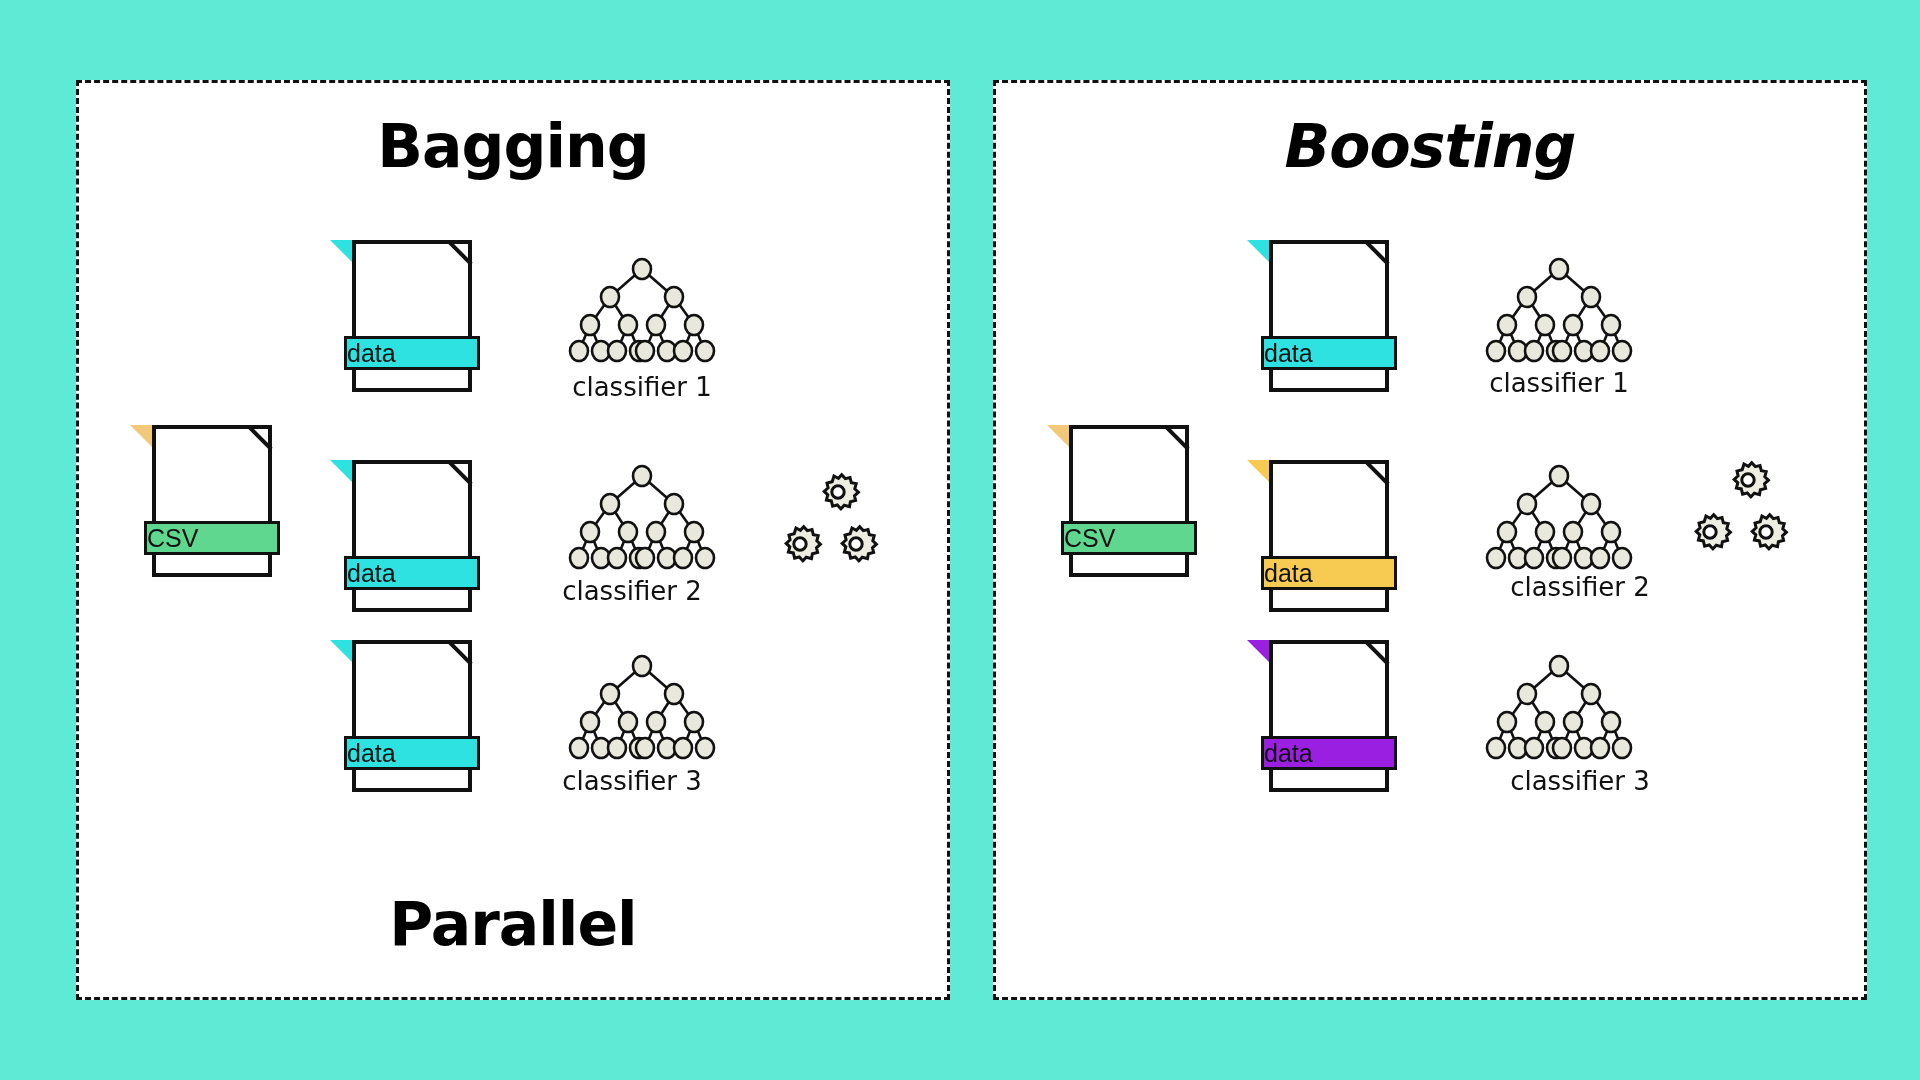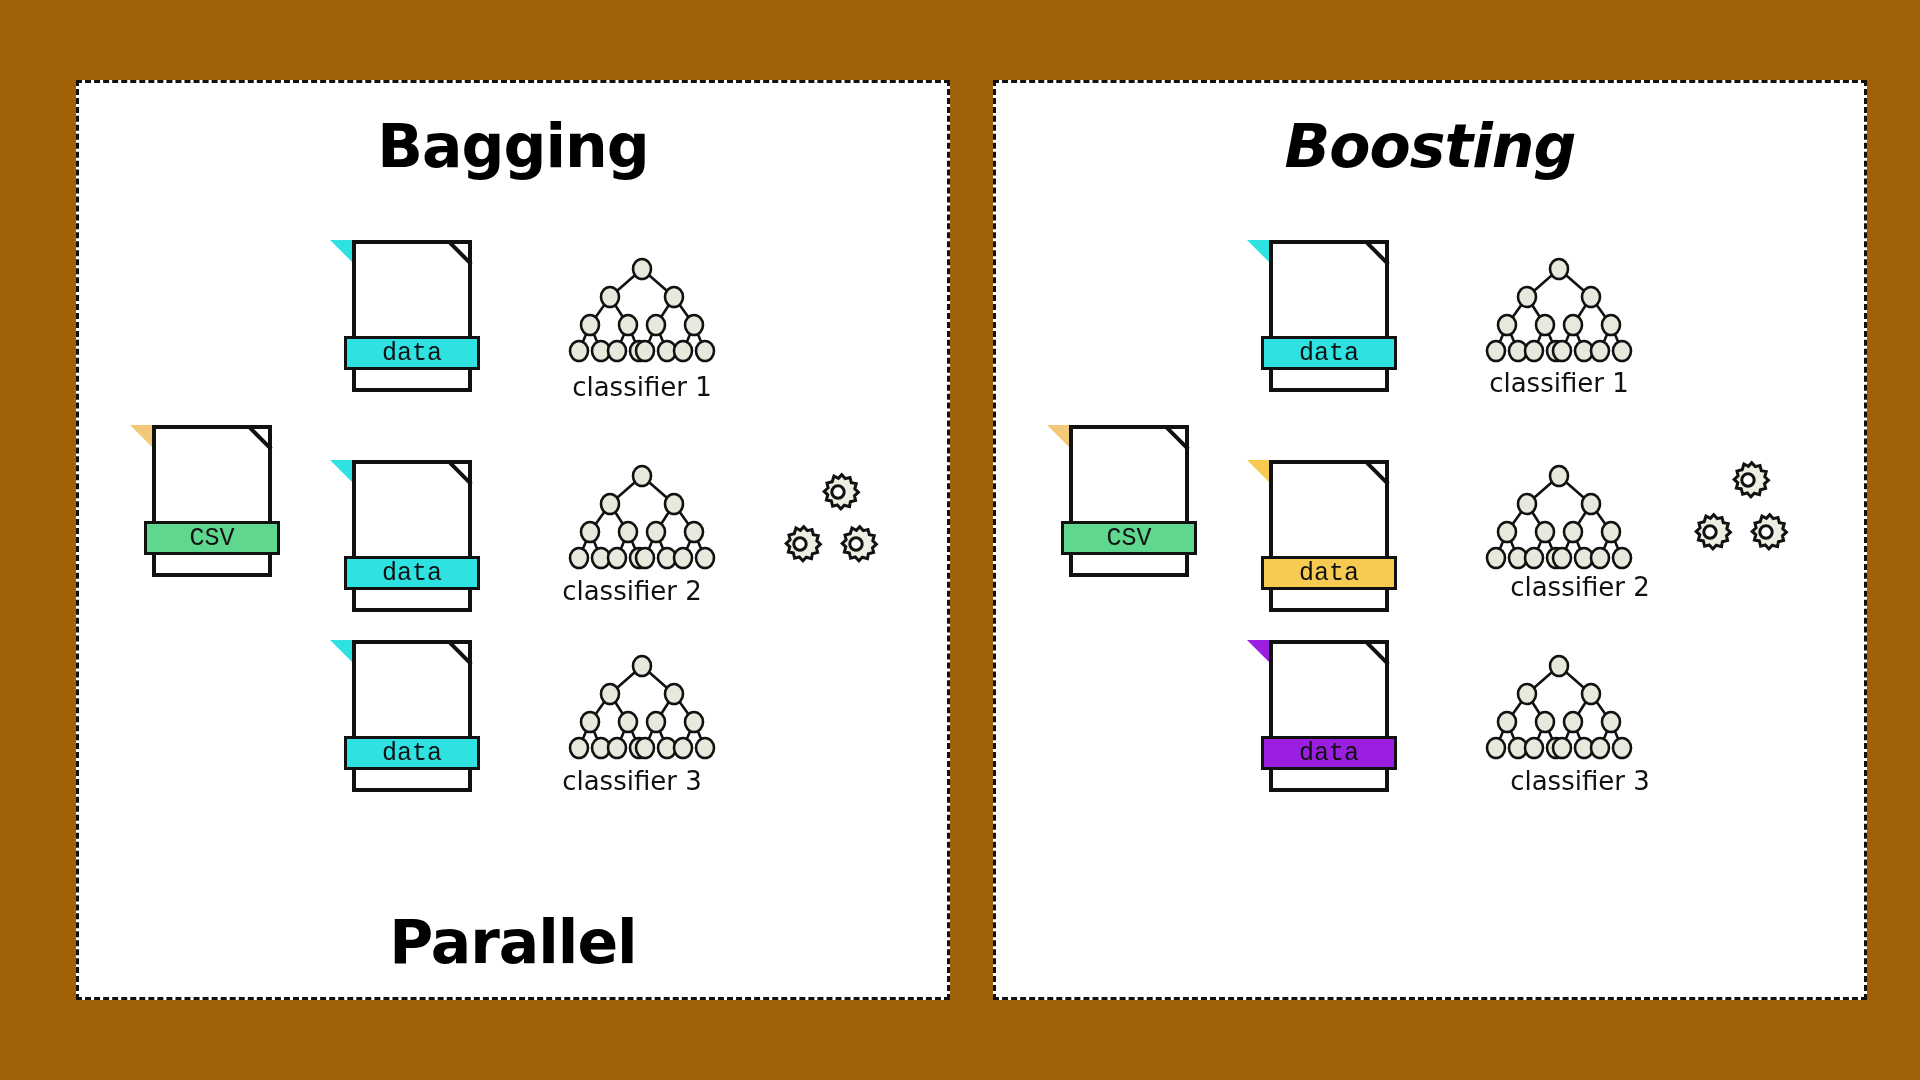--- a/index.html
+++ b/index.html
@@ -1,17 +1,17 @@
 <!DOCTYPE html>
 <html><head>
 <meta charset="utf-8">
 <style>
   html,body{margin:0;padding:0;background:#ffffff;}
   body{width:1920px;height:1080px;font-family:"Liberation Sans",sans-serif;overflow:hidden;}
-  #stage{position:relative;width:1920px;height:1080px;background:#a16207;}
+  #stage{position:relative;width:1920px;height:1080px;background:#5eead4;}
 
   .panel{
     position:absolute;
     border:3px dashed #111;
     background:#fff;
     box-sizing:border-box;
   }
   #panel-bagging{left:76px;top:80px;width:874px;height:920px;}
   #panel-boosting{left:993px;top:80px;width:874px;height:920px;font-style:italic;}
 
@@ -20,21 +20,21 @@
     left:0;right:0;
     text-align:center;
     font-family:"DejaVu Sans",sans-serif;
     font-weight:bold;
     font-size:60px;
     letter-spacing:-1px;
     color:#000;
     white-space:nowrap;
   }
   .title-top{top:28px;}
-  .title-bottom{bottom:20px;}
+  .title-bottom{bottom:38px;}
 
   
   .doc{position:absolute;width:0;height:0;}
   .doc .sheet{
     position:absolute;left:0;top:0;
     width:120px;height:152px;
     background:#fff;
     border:4px solid #111;
     box-sizing:border-box;
   }
@@ -57,22 +57,22 @@
   .doc .lines i{
     display:block;height:3px;background:#111;margin-bottom:11px;
   }
   .doc .band{
     position:absolute;
     left:-8px;
     width:136px;
     height:34px;
     border:3px solid #111;
     box-sizing:border-box;
-    display:flex;align-items:center;justify-content:center;
-    font-family:Liberation Mono, monospace;
+    display:flex;align-items:center;
+    font-family:Liberation Sans, sans-serif;
     font-size:25px;
     color:#111;
     line-height:1;
   }
 
   
   .tree{position:absolute;width:160px;height:110px;}
   .tree svg{display:block;}
   .clabel{
     position:absolute;

